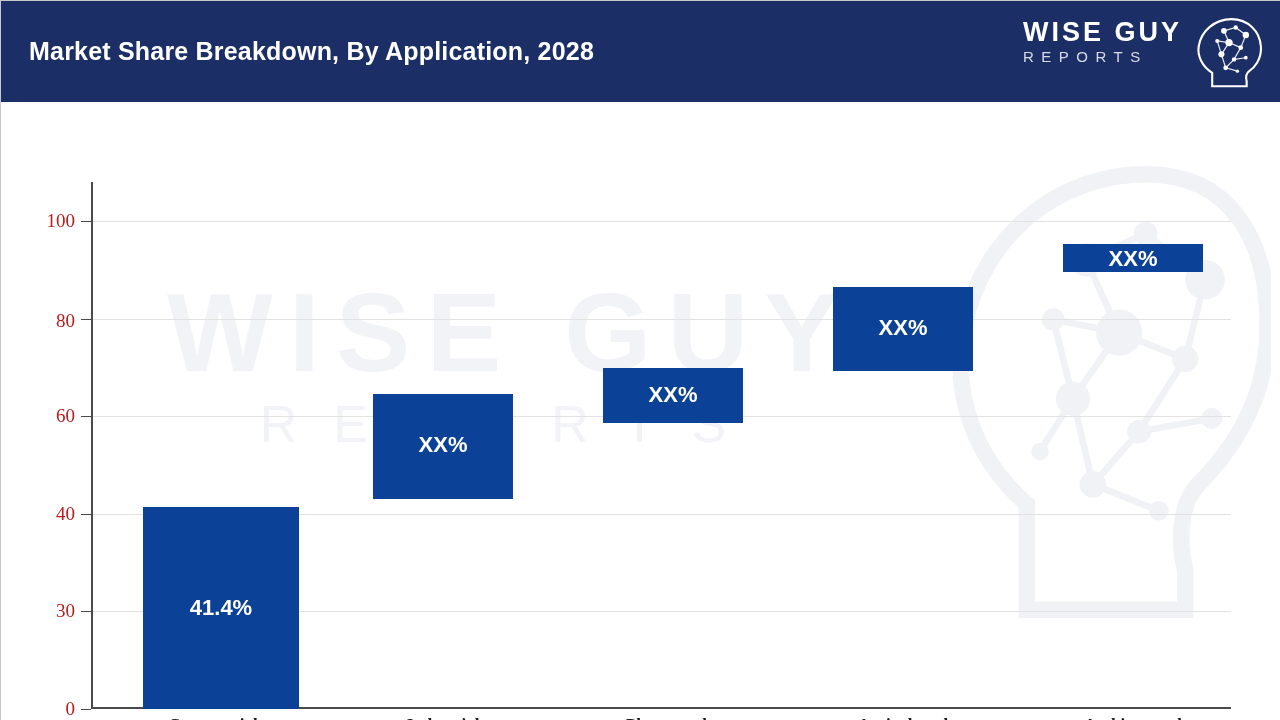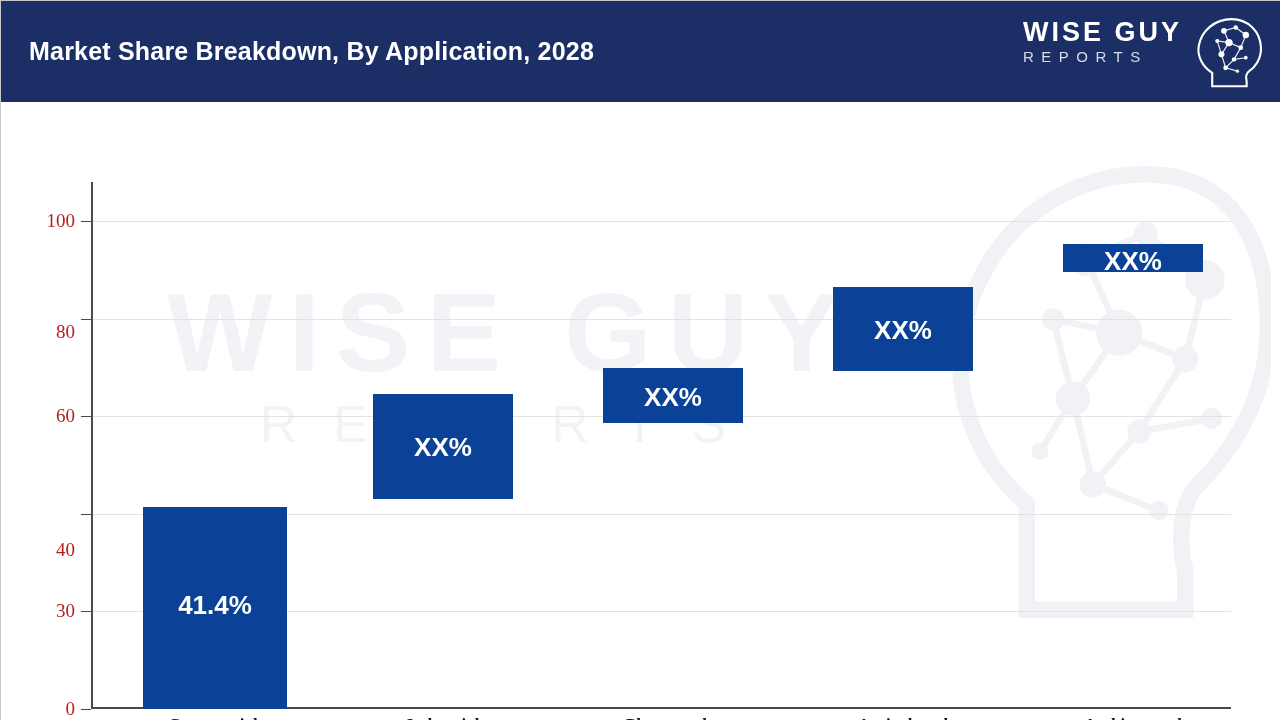--- a/index.html
+++ b/index.html
@@ -153,21 +153,21 @@
 
   .bar {
     position: absolute;
     background: #0b4196;
     display: flex;
     align-items: flex-start;
     justify-content: center;
   }
   .bar-label {
     color: #ffffff;
-    font-size: 26px;
+    font-size: 22px;
     font-weight: bold;
     white-space: nowrap;
   }
   .bar-label.inside-low { align-self: flex-end; }
 
   .xlabels {
     position: absolute;
     left: 90px; top: 612px;
     width: 1140px; height: 70px;
   }
@@ -243,44 +243,44 @@
           <path d="M44 30 L62 22 L80 36 L74 60 L54 52 Z"></path>
           <path d="M34 48 L54 52 L40 72 L46 98 L60 82 L74 60"></path>
           <path d="M82 78 L60 82 M66 106 L46 98 M40 72 L34 48 M30 88 L40 72"></path>
         </g>
       </svg>
     </div>
 
     <div class="ylabels">
       <div class="ytick-label" style="top:527px;">0</div>
       <div class="ytick-label" style="top:429.4px;">30</div>
-      <div class="ytick-label" style="top:331.8px;margin-top:36px;">40</div>
+      <div class="ytick-label" style="top:331.8px;">40</div>
       <div class="ytick-label" style="top:234.2px;text-align:right;">60</div>
-      <div class="ytick-label" style="top:150px;text-align:right;">80</div>
+      <div class="ytick-label" style="top:139px;text-align:right;">80</div>
       <div class="ytick-label" style="top:39px;">100</div>
     </div>
 
     <div class="axes">
       <div class="axis-line-y"></div>
       <div class="axis-line-x"></div>
 
       <div class="gridline" style="top:429.4px;"></div>
       <div class="gridline" style="top:331.8px;"></div>
       <div class="gridline" style="top:234.2px;"></div>
       <div class="gridline" style="top:136.6px;"></div>
       <div class="gridline" style="top:39px;"></div>
 
       <div class="tick" style="top:527px;"></div>
       <div class="tick" style="top:429.4px;"></div>
       <div class="tick" style="top:331.8px;"></div>
       <div class="tick" style="top:234.2px;"></div>
       <div class="tick" style="top:136.6px;"></div>
       <div class="tick" style="top:39px;"></div>
 
-      <div class="bar" style="left:52px;  top:325px;  width:144px; height:202px;">
+      <div class="bar" style="left:52px;  top:325px;  width:156px; height:202px;">
         <span class="bar-label inside-low" style="margin-bottom:88px;">41.4%</span>
       </div>
 
       <div class="bar" style="left:282px; top:212px; width:140px; height:105px;">
         <span class="bar-label" style="margin-top:38px;">XX%</span>
       </div>
 
       <div class="bar" style="left:512px; top:186px; width:140px; height:55px;">
         <span class="bar-label" style="margin-top:14px;">XX%</span>
       </div>

